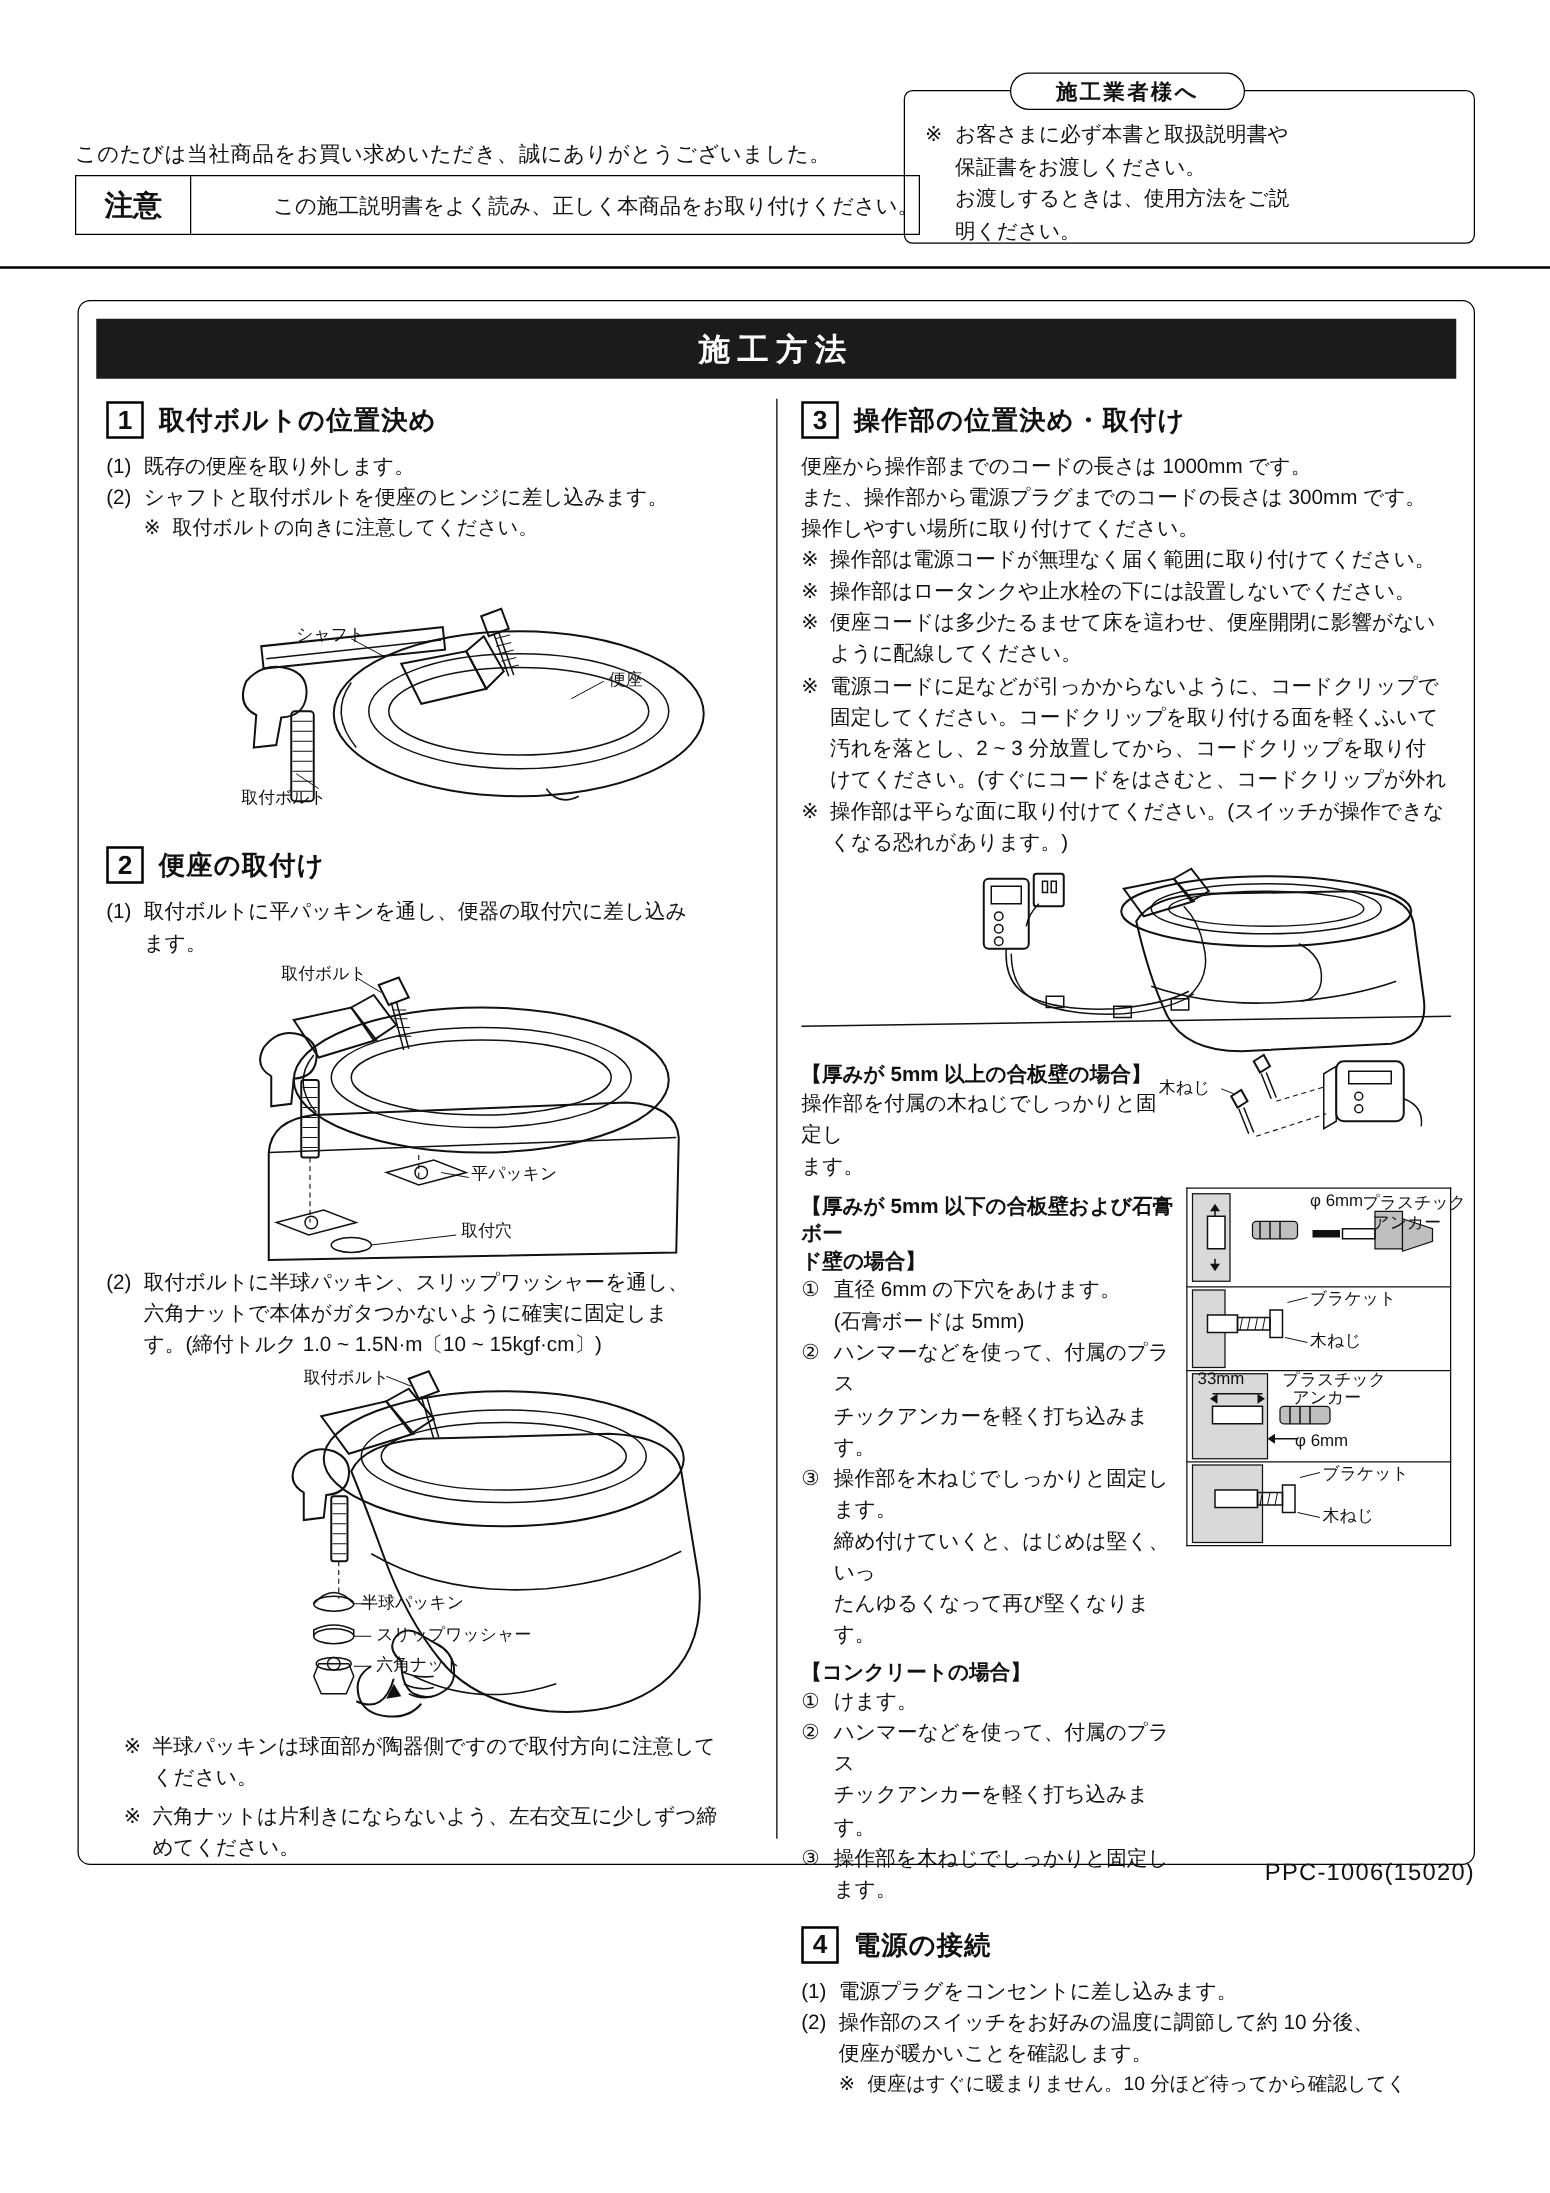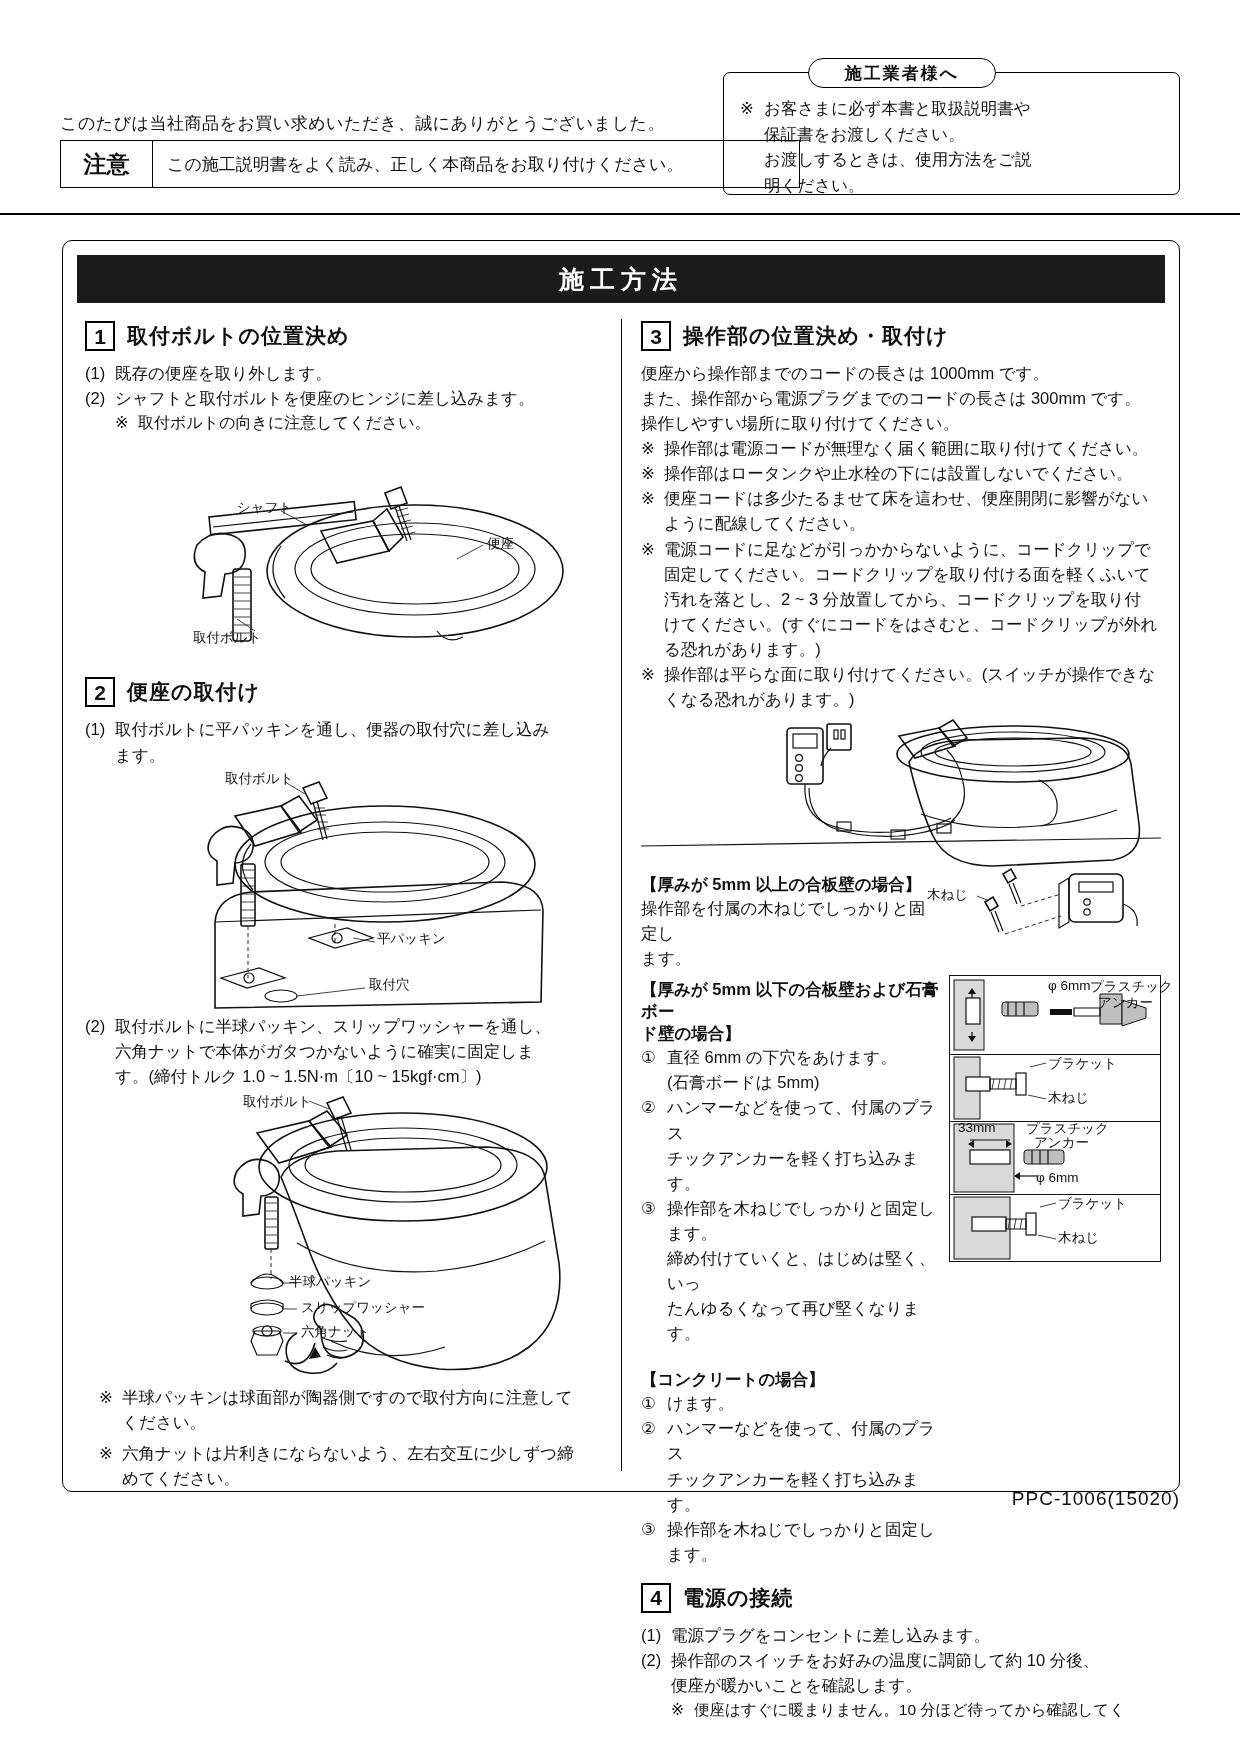--- a/index.html
+++ b/index.html
@@ -15,22 +15,22 @@
 
   
   .header {
     position: absolute; left: 0; top: 0; width: 1240px; height: 235px;
   }
   .greeting {
     position: absolute; left: 60px; top: 112px;
     font-size: 17px; letter-spacing: 0.5px;
   }
   .caution-box {
-    position: absolute; left: 60px; top: 140px; width: 740px; height: 48px;
-    border: 1.6px solid #000; display: flex; align-items: center;
+    position: absolute; left: 60px; top: 140px; width: 676px; height: 48px;
+    border: 1.6px solid #000; display: flex; align-items: center; justify-content: space-between;
   }
   .caution-label {
     width: 92px; height: 100%; display: flex; align-items: center; justify-content: center;
     font-size: 23px; font-weight: bold; border-right: 1.6px solid #000;
   }
   .caution-text { padding-left: 14px; font-size: 17px; }
 
   .installer-box {
     position: absolute; left: 723px; top: 72px; width: 457px; height: 123px;
     border: 1.6px solid #000; border-radius: 7px;
@@ -350,21 +350,20 @@
             <div>ように配線してください。</div>
           </div>
         </div>
         <div class="ind">
           <div class="mk mk-note">※</div>
           <div class="tx">
             <div>電源コードに足などが引っかからないように、コードクリップで</div>
             <div>固定してください。コードクリップを取り付ける面を軽くふいて</div>
             <div>汚れを落とし、2 ~ 3 分放置してから、コードクリップを取り付</div>
             <div>けてください。(すぐにコードをはさむと、コードクリップが外れ</div>
-            <div>る恐れがあります。)</div>
           </div>
         </div>
         <div class="ind">
           <div class="mk mk-note">※</div>
           <div class="tx">
             <div>操作部は平らな面に取り付けてください。(スイッチが操作できな</div>
             <div>くなる恐れがあります。)</div>
           </div>
         </div>
       </div>
@@ -464,21 +463,21 @@
             <div class="ind">
               <div class="mk mk-circ">③</div>
               <div class="tx">
                 <div>操作部を木ねじでしっかりと固定します。</div>
                 <div>締め付けていくと、はじめは堅く、いっ</div>
                 <div>たんゆるくなって再び堅くなります。</div>
               </div>
             </div>
           </div>
 
-          <div class="sec-head" style="margin-top:23px;">【コンクリートの場合】</div>
+          <div class="sec-head" style="margin-top:6px;">【コンクリートの場合】</div>
           <div class="body-text">
             <div class="ind">
               <div class="mk mk-circ">①</div>
               <div class="tx">
                 <div>けます。</div>
               </div>
             </div>
             <div class="ind">
               <div class="mk mk-circ">②</div>
               <div class="tx">

